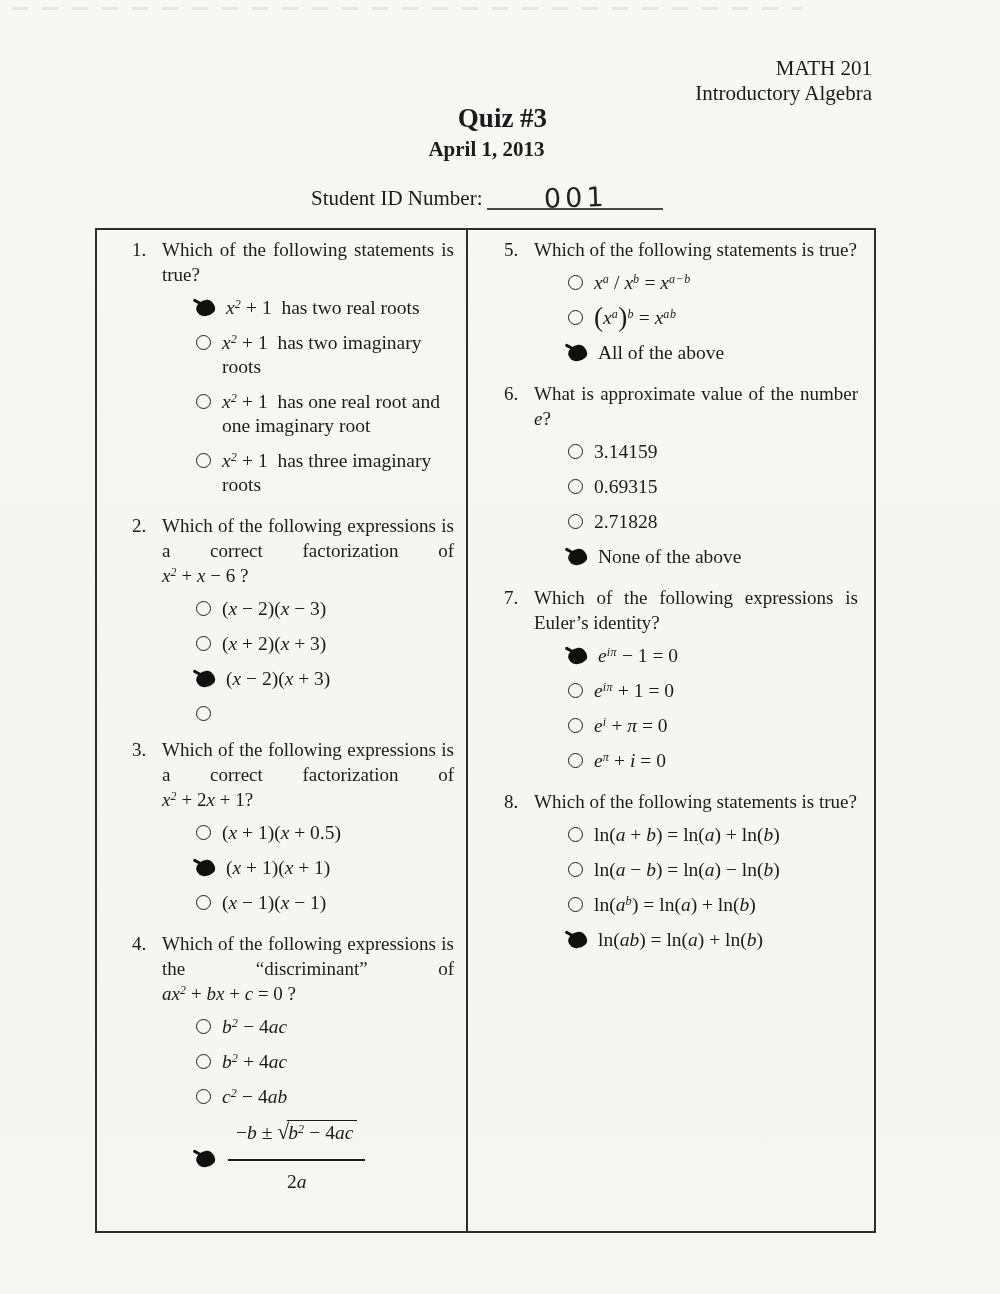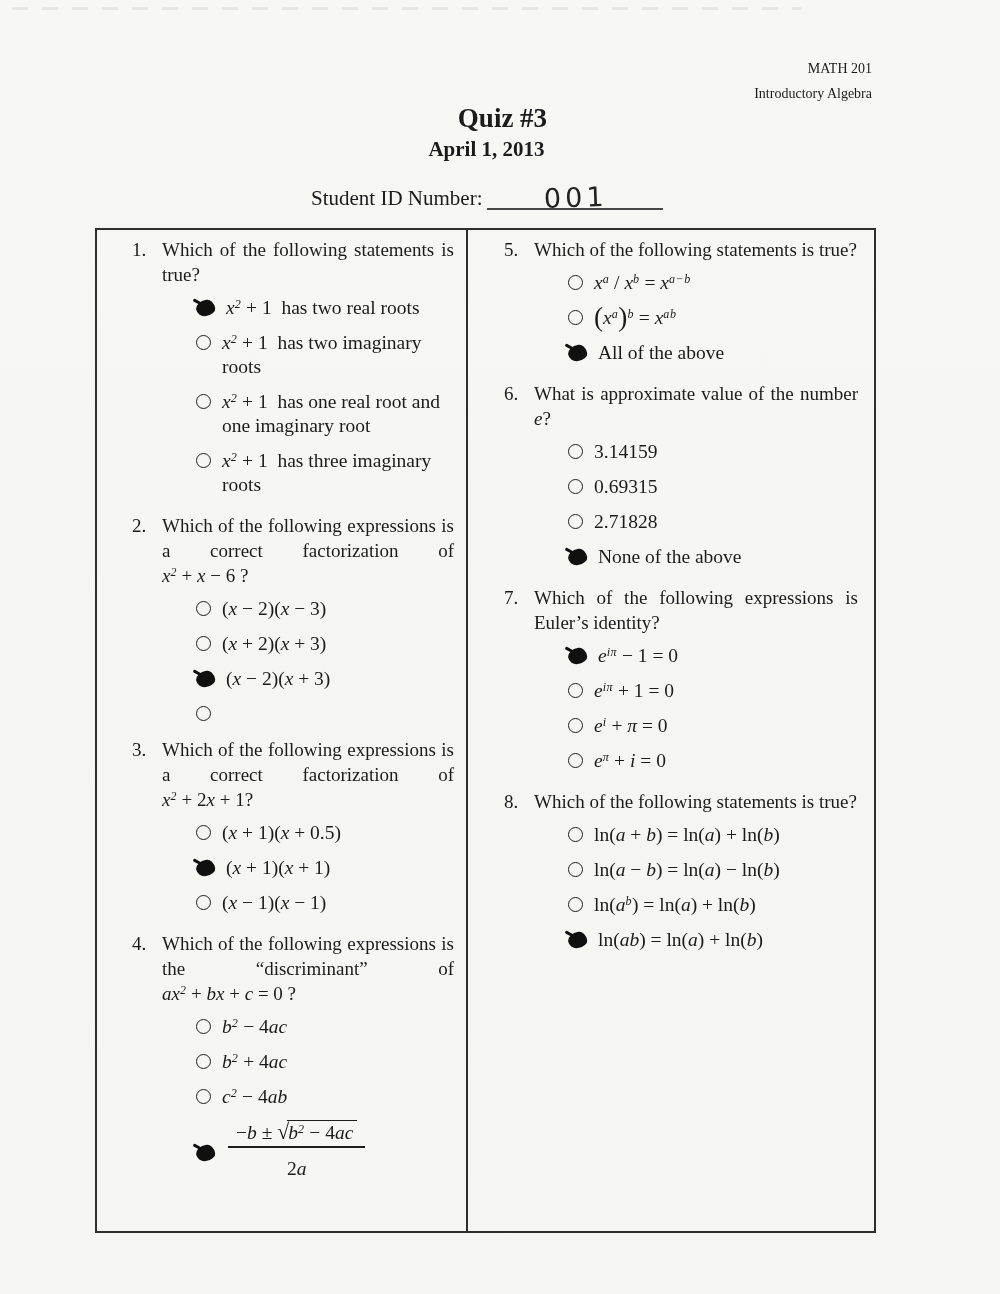--- a/index.html
+++ b/index.html
@@ -11,21 +11,21 @@
     color: #1b1b1b;
     overflow: hidden;
   }
   .scan-noise-top {
     position: absolute; top: 7px; left: 12px; width: 790px; height: 3px;
     background: repeating-linear-gradient(90deg, rgba(150,150,150,.38) 0 16px, transparent 16px 30px);
     opacity: .45; border-radius: 2px;
   }
   .header-course {
     position: absolute; top: 56px; right: 128px;
-    text-align: right; font-size: 14px; line-height: 25px;
+    text-align: right; font-size: 21px; line-height: 25px;
   }
   .quiz-title {
     position: absolute; top: 103px; left: 16px; width: 973px;
     text-align: center; font-size: 27px; font-weight: bold;
   }
   .quiz-date {
     position: absolute; top: 137px; left: 0; width: 973px;
     text-align: center; font-size: 21px; font-weight: bold;
   }
   .id-row { position: absolute; top: 180px; left: 311px; font-size: 21px; white-space: nowrap; }
@@ -78,21 +78,21 @@
   .mi  { font-style: italic; }
   .mt  { font-style: normal; }
   .sup { font-style: italic; font-size: 0.62em; position: relative; top: -0.48em;
          line-height: 0; letter-spacing: 0.5px; }
   .big { font-size: 1.4em; line-height: 0; vertical-align: -0.06em; }
   .sqrt { display: inline-block; white-space: nowrap; }
   .rad  { font-size: 1.12em; font-style: normal; }
   .sqrt-inner { display: inline-block; border-top: 1.9px solid #1c1c1c;
                 padding: 0 4px 0 1px; margin-left: -2px; }
   .frac { display: inline-block; text-align: center; vertical-align: middle; margin-left: 2px; }
-  .fnum { display: block; padding: 0 8px 1px; border-bottom: 2px solid #1c1c1c; }
+  .fnum { display: block; padding: 0 8px 14px; border-bottom: 2px solid #1c1c1c; }
   .fden { display: block; padding-top: 1px; margin-top: 8px; }
 </style>
 </head>
 <body>
 
 <div class="scan-noise-top"></div>
 
 <div class="header-course">
   <div>MATH 201</div>
   <div>Introductory Algebra</div>

